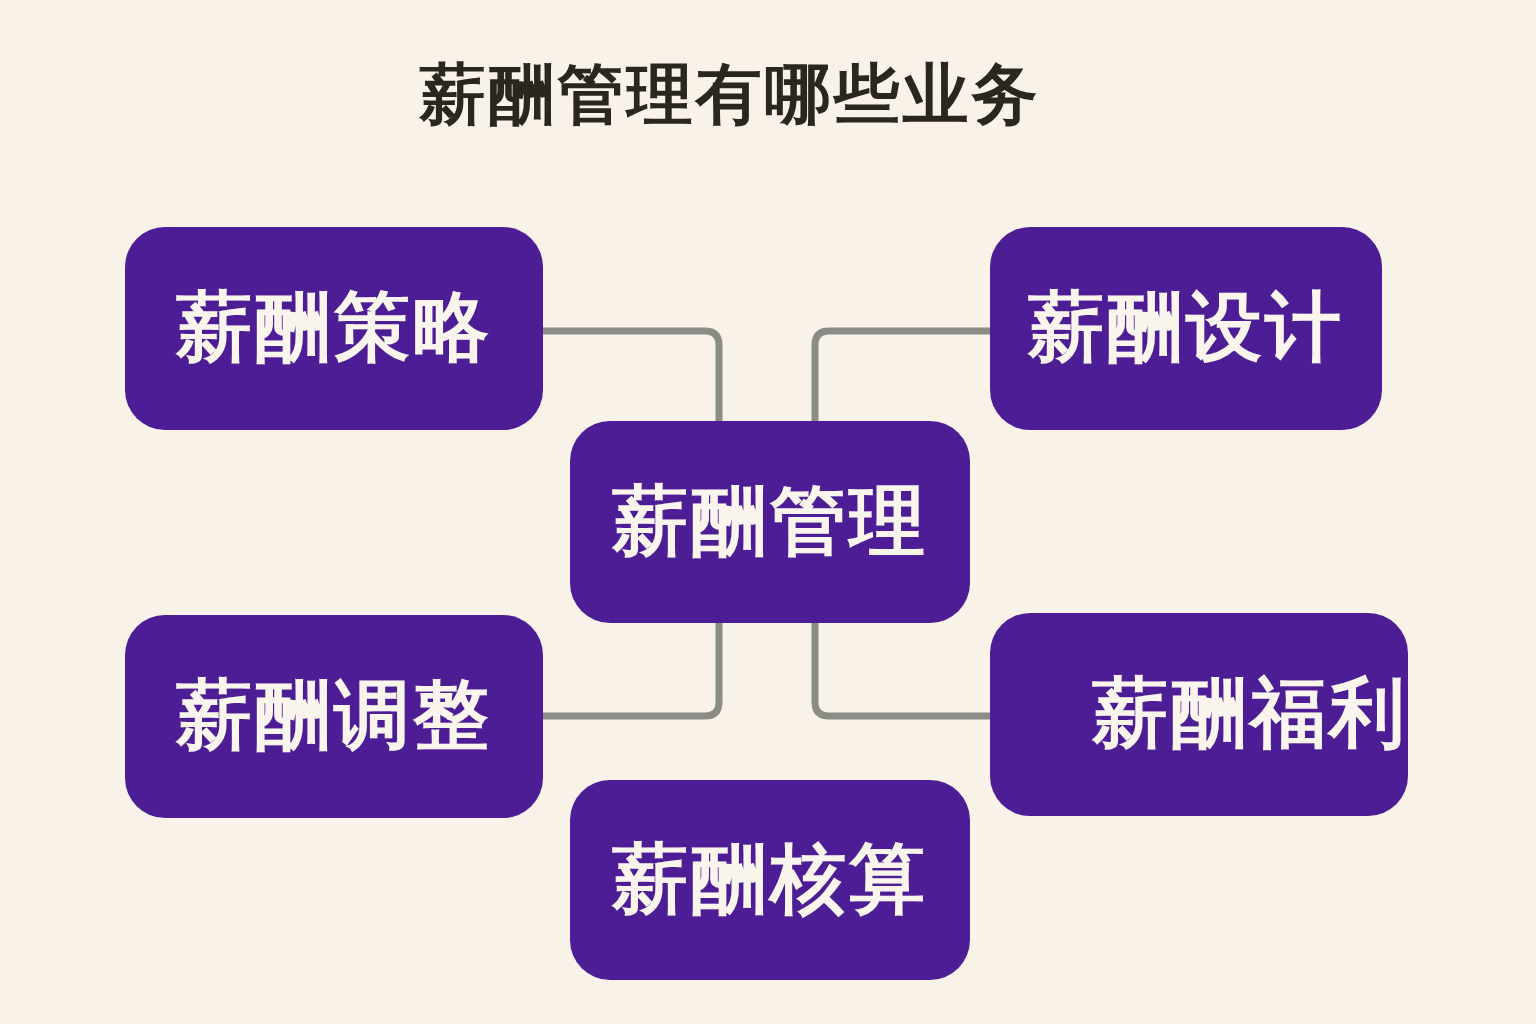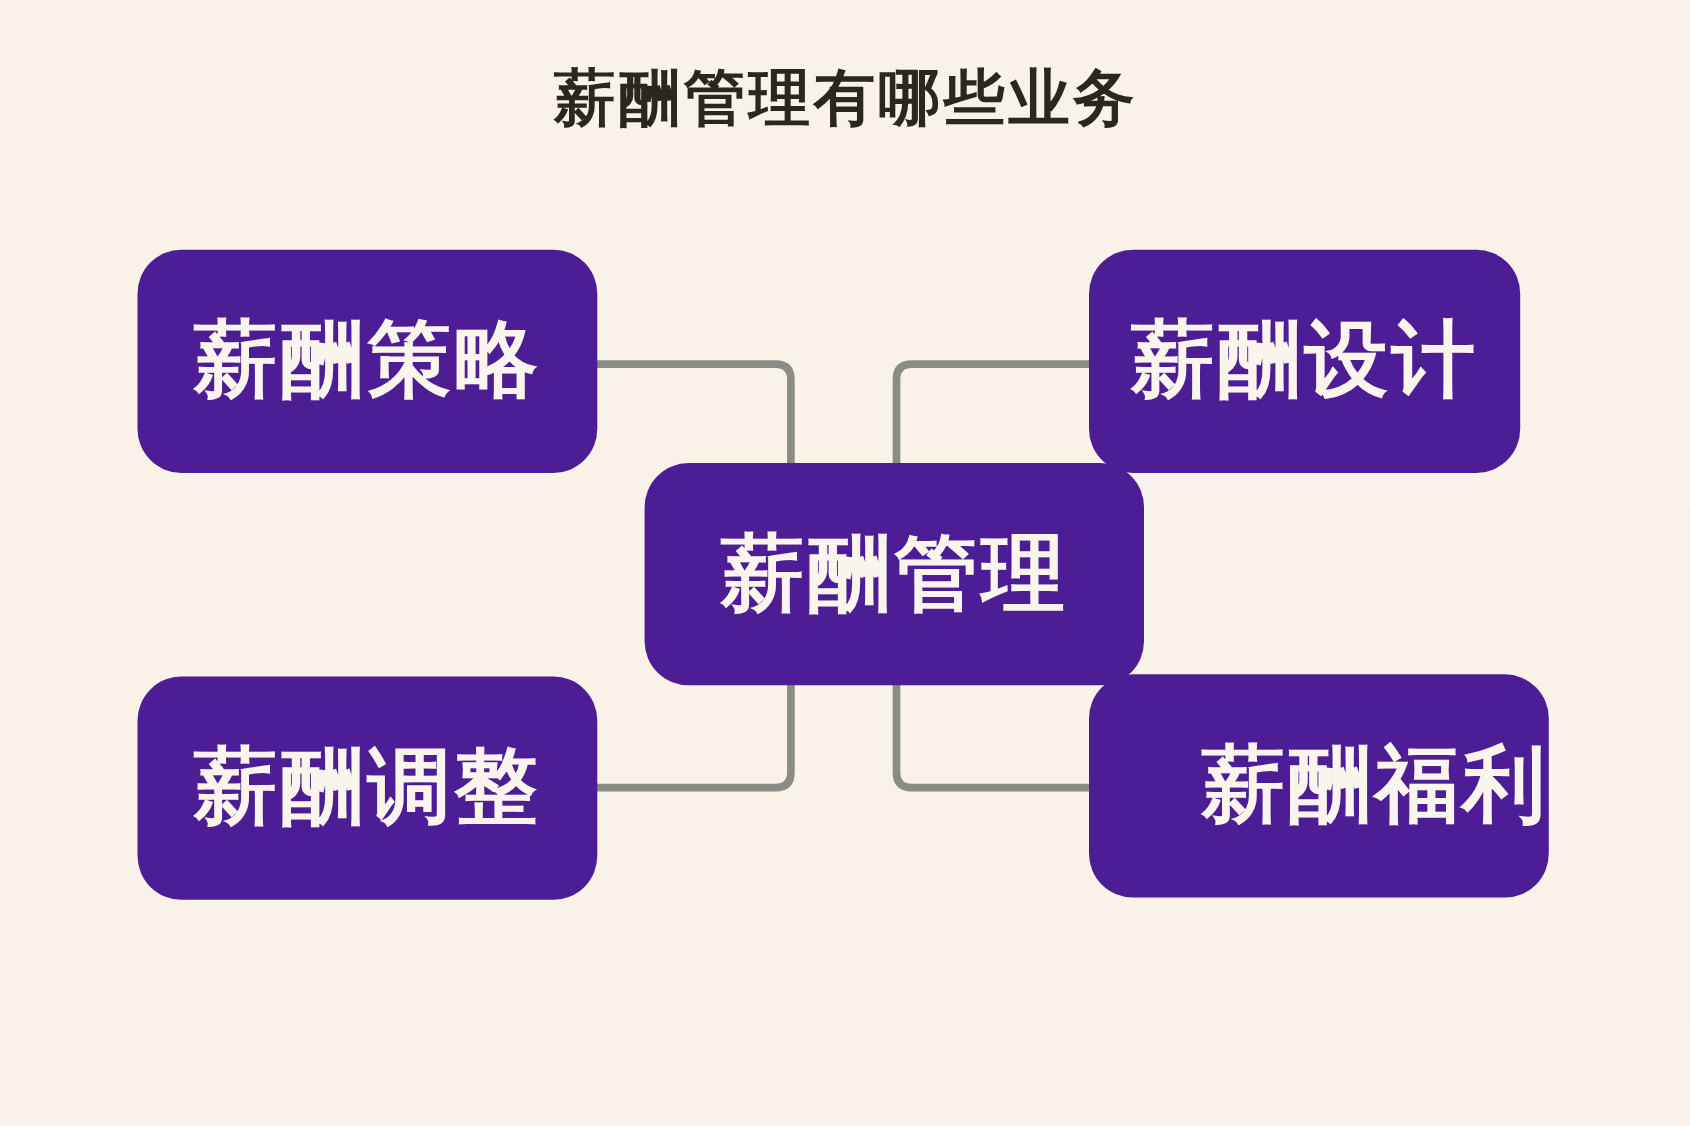--- a/index.html
+++ b/index.html
@@ -14,27 +14,26 @@
     height: 1024px;
     overflow: hidden;
     background: #f9f2e8;
   }
   .title {
     position: absolute;
     top: 58px;
     left: 0;
     width: 1460px;
     text-align: center;
-    font-size: 56px;
+    font-size: 66px;
     line-height: 1.1;
     font-weight: 900;
     letter-spacing: 3px;
     color: #2a2620;
     white-space: nowrap;
-    margin-left: 39px;
   }
   .connectors {
     position: absolute;
     top: 0;
     left: 0;
     width: 1536px;
     height: 1024px;
     z-index: 1;
   }
   .node {
@@ -46,21 +45,21 @@
     align-items: center;
     justify-content: center;
     color: #faf5ec;
     font-size: 76px;
     font-weight: 900;
     letter-spacing: 3px;
     white-space: nowrap;
   }
   .node-top-left      { left: 125px; top: 227px; width: 418px; height: 203px; }
   .node-top-right     { left: 990px; top: 227px; width: 392px; height: 203px; }
-  .node-center        { left: 586px; top: 421px; width: 454px; height: 202px; }
+  .node-center        { left: 570px; top: 421px; width: 400px; height: 202px; }
   .node-bottom-left   { left: 125px; top: 615px; width: 418px; height: 203px; }
   .node-bottom-right  { left: 990px; top: 613px; width: 418px; height: 203px; justify-content: flex-end; }
   .node-bottom-center { left: 570px; top: 780px; width: 400px; height: 200px; }
 </style>
 </head>
 <body>
 
 <div class="canvas">
 
   <div class="title">薪酬管理有哪些业务</div>
@@ -87,14 +86,17 @@
   </div>
 
   <div class="node node-bottom-left">
     <span>薪酬调整</span>
   </div>
 
   <div class="node node-bottom-right">
     <span>薪酬福利</span>
   </div>
 
+  <div class="node node-bottom-center">
+    <span>薪酬核算</span>
+  </div>
 
 </div>
 
 </body></html>

